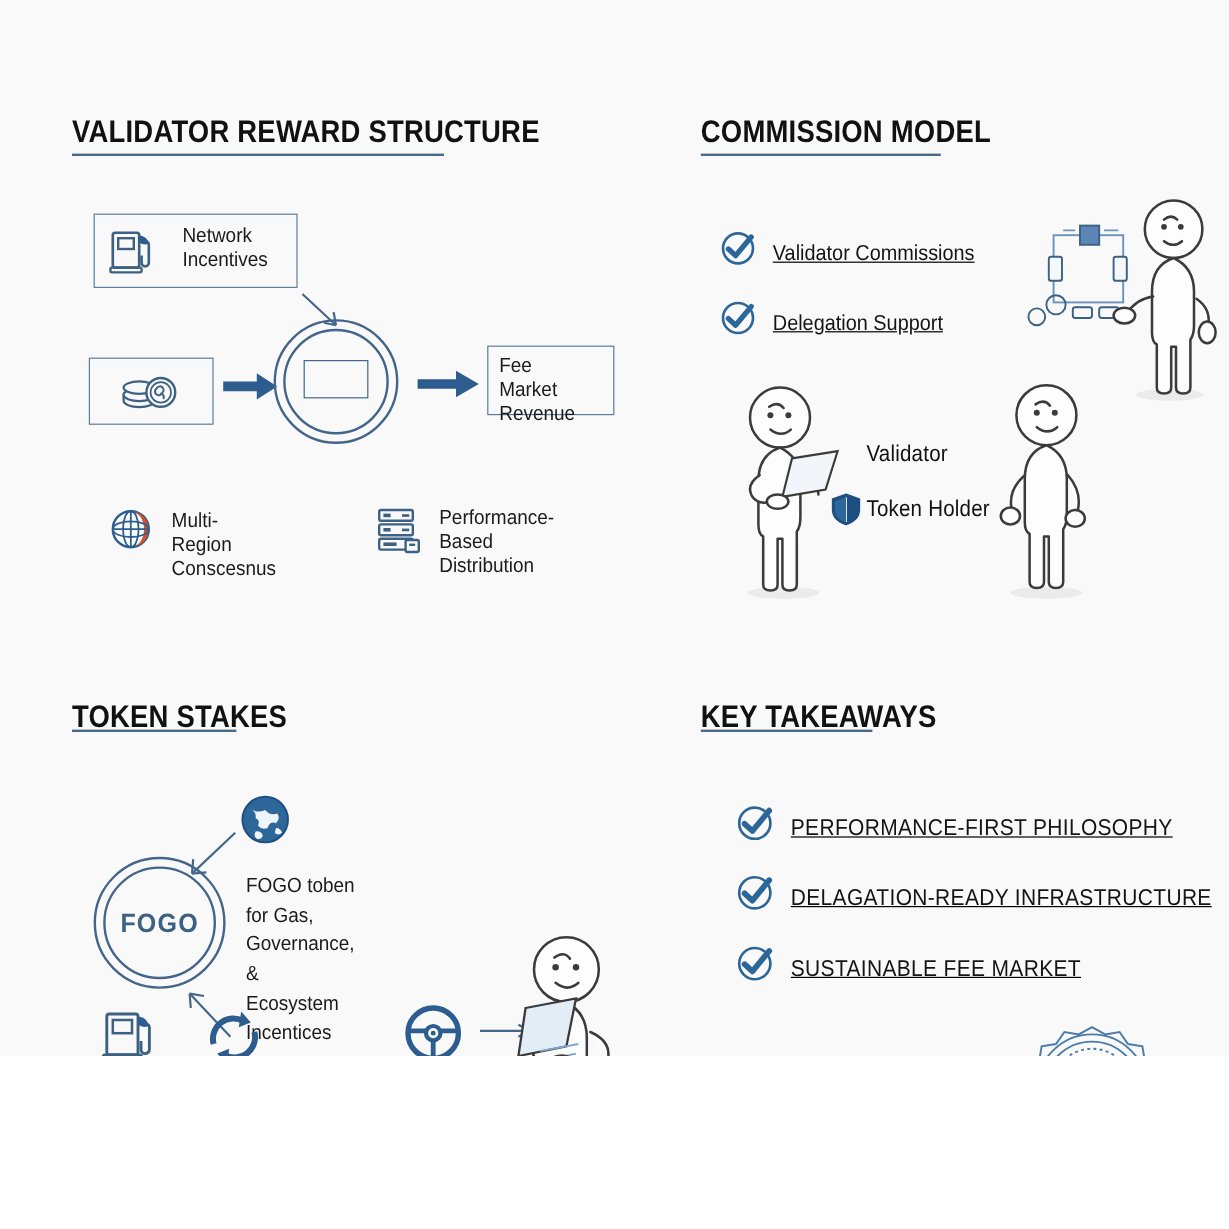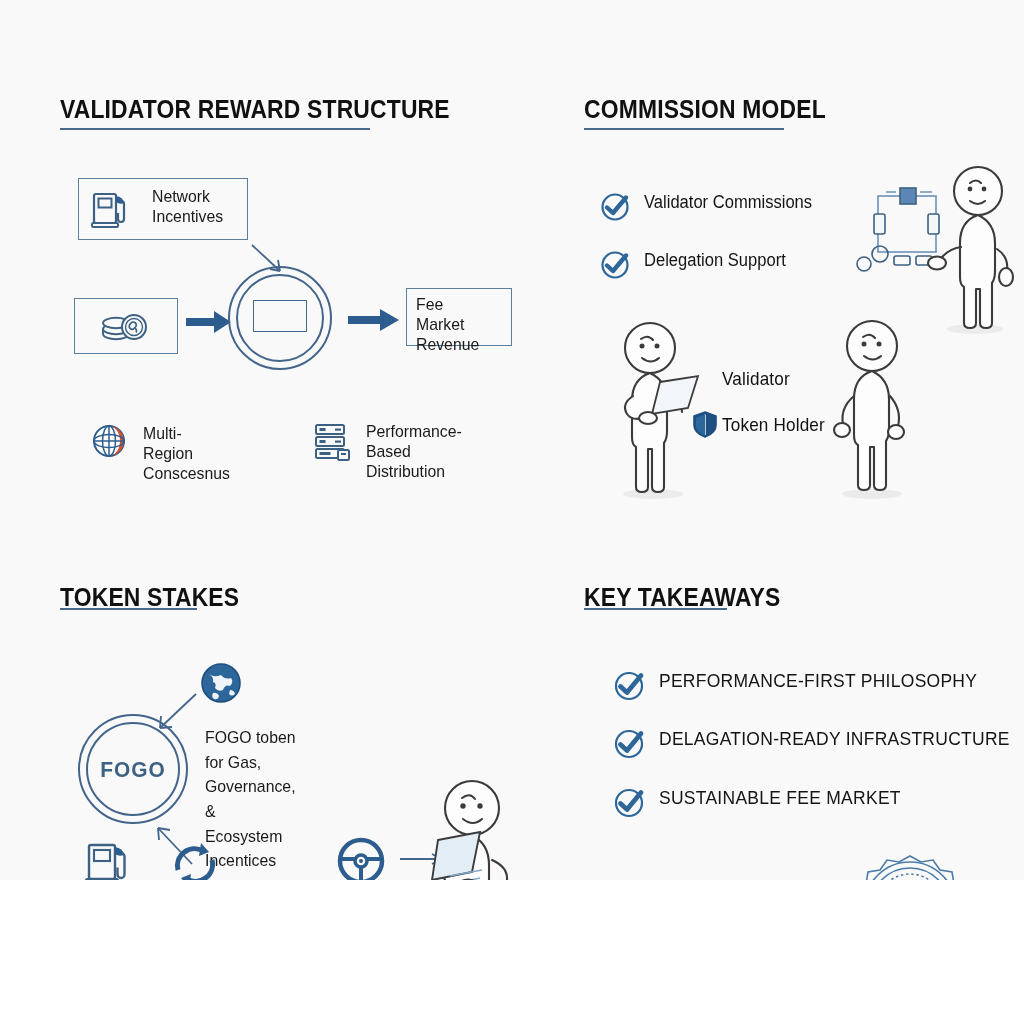--- a/index.html
+++ b/index.html
@@ -71,21 +71,21 @@
   }
   .fogo-text {
     position: absolute;
     color: #3d6183;
     font-weight: bold;
     font-size: 22px;
     letter-spacing: 1px;
     transform: scaleX(0.95);
     transform-origin: center;
   }
-  .chk-row { position: absolute; display: flex; align-items: flex-start; }
+  .chk-row { position: absolute; display: flex; align-items: flex-end; text-decoration: underline; }
   .chk-label {
     margin-left: 14px;
     font-size: 18px;
     color: #141414;
     transform: scaleX(0.92);
     transform-origin: left center;
     white-space: nowrap;
   }
   .chk-label.caps { font-size: 19px; letter-spacing: 0.3px; }
   svg { display: block; overflow: visible; }

